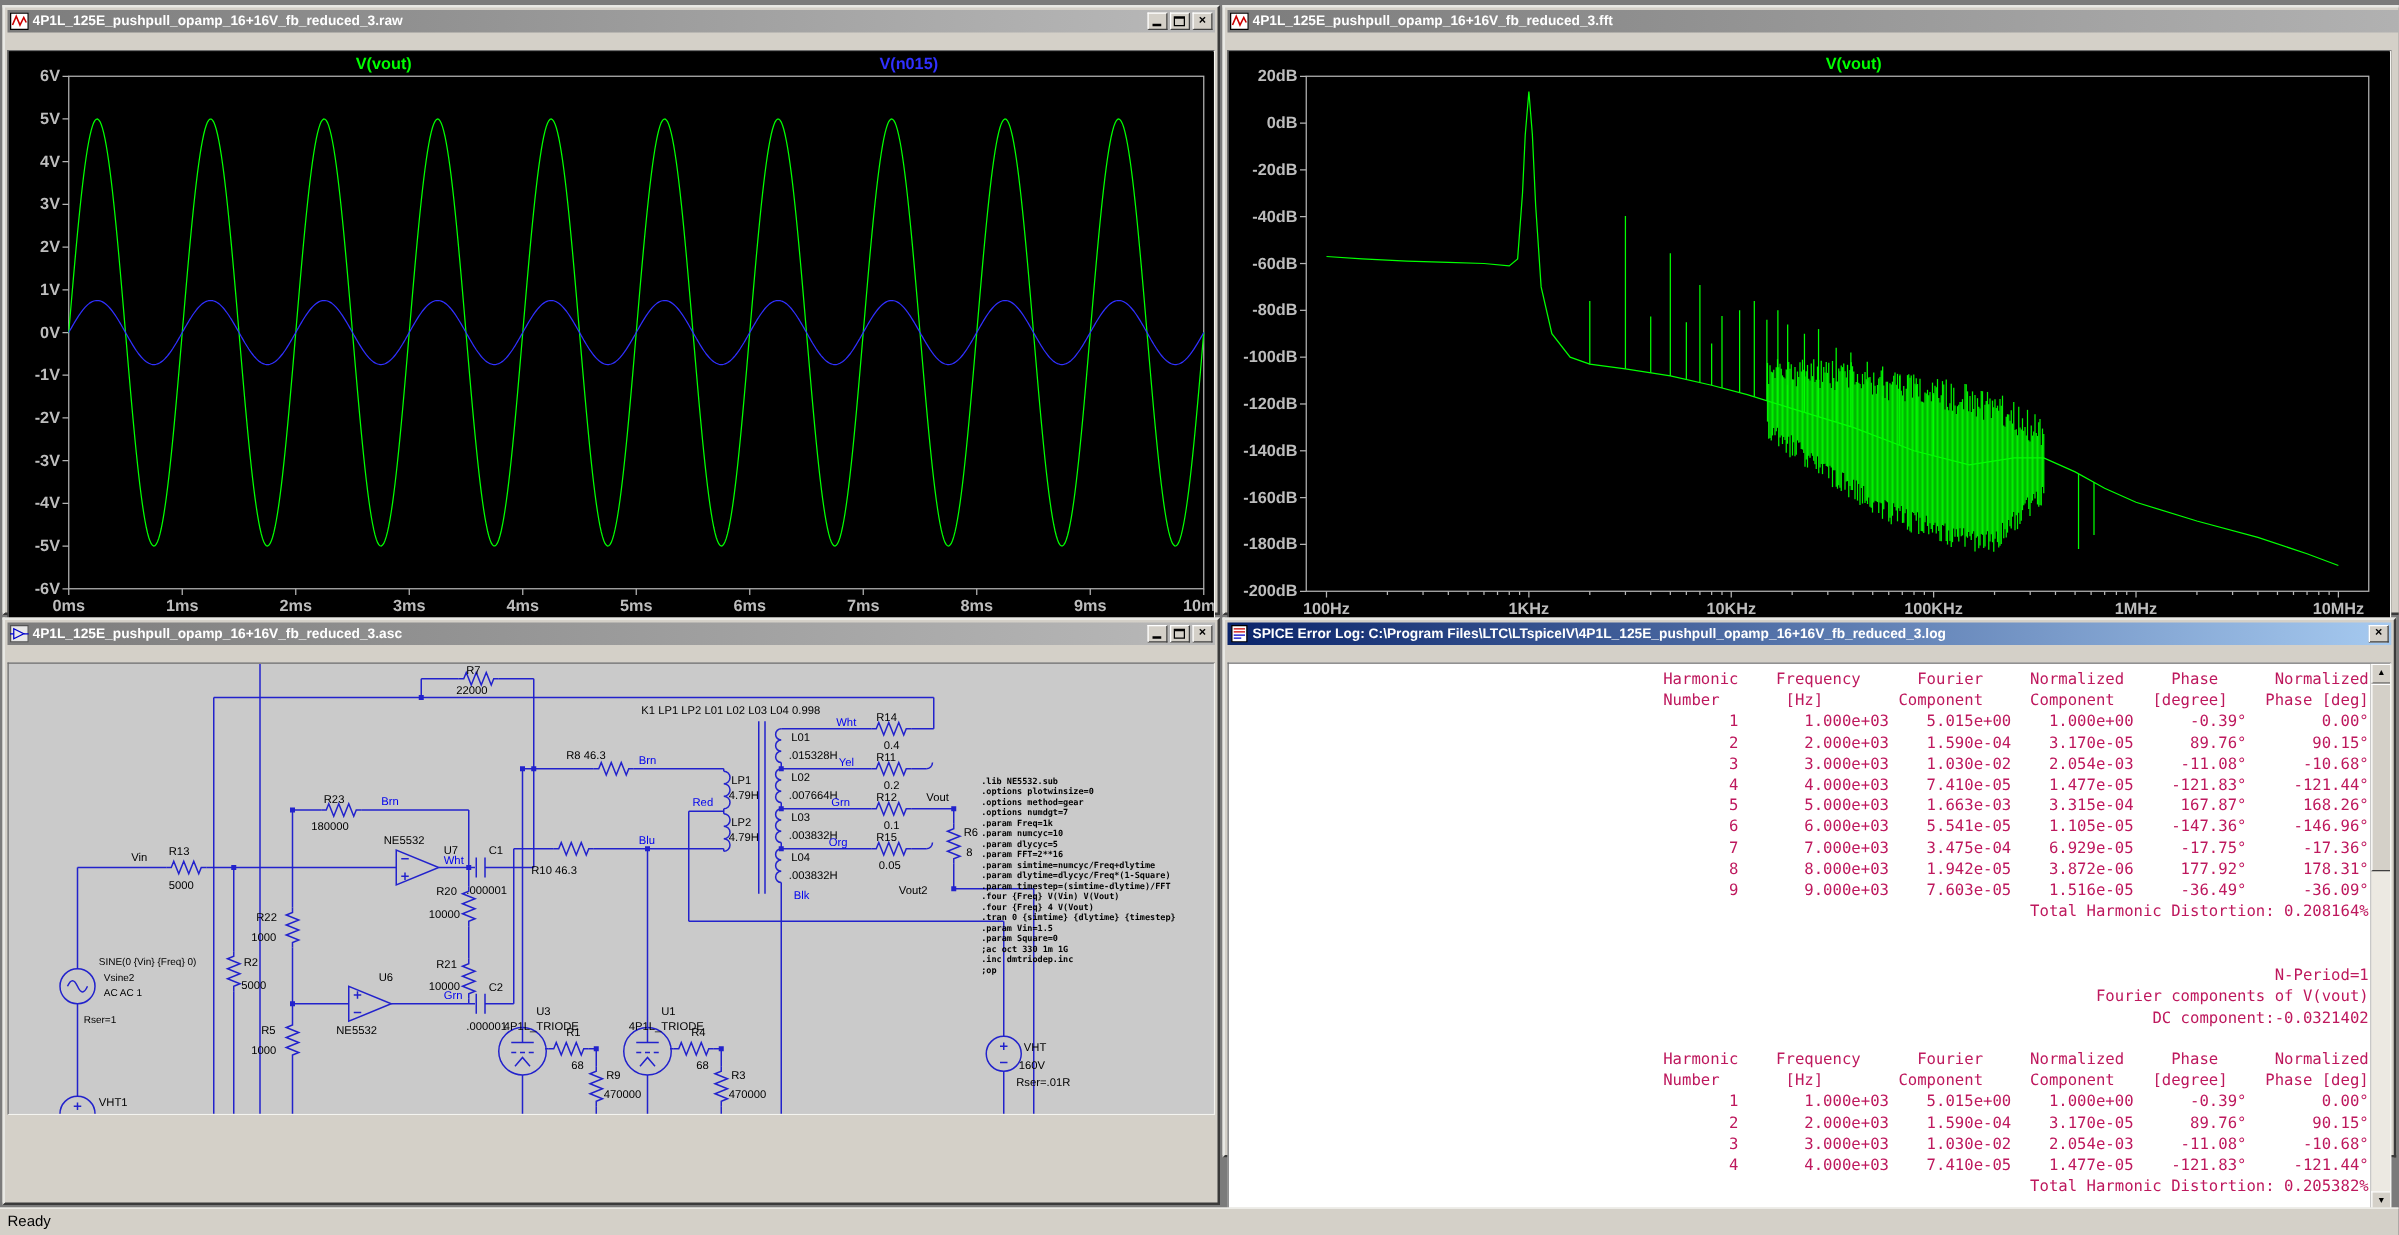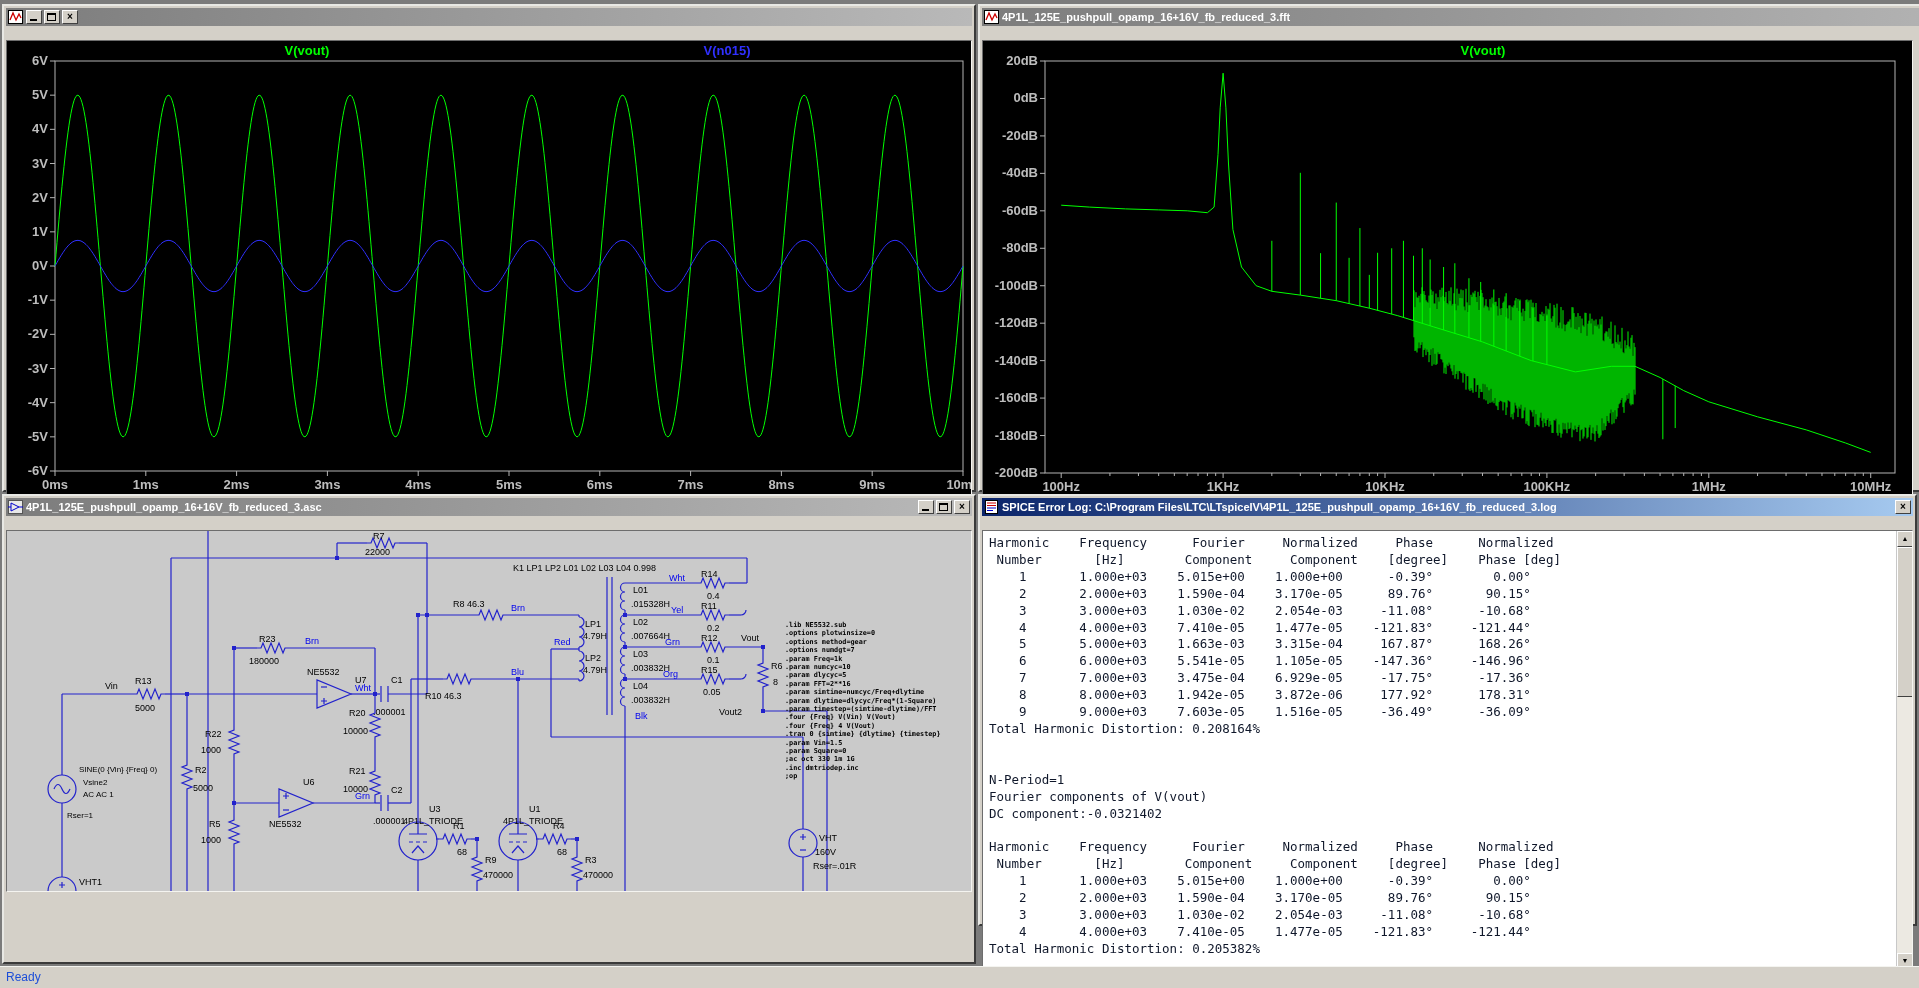--- a/index.html
+++ b/index.html
@@ -25,45 +25,46 @@
   .ticon { width:15px; height:14px; flex:none; }
 
   .content { position:relative; margin-top:14px; border:1px solid;
              border-color:#6d6d6d #f4f4f0 #f4f4f0 #6d6d6d; overflow:hidden; }
   .plot-content { background:#000; }
   .schem-content { background:#cacaca; }
   .log-content { background:#fff; }
 
   #log-pre { position:absolute; left:0; top:0; width:912px; height:438px;
              font-family:"DejaVu Sans Mono",monospace; font-size:12.5px;
-             line-height:16.9px; color:#0f172a; padding:4px 0 0 6px; white-space:pre; }
+             line-height:16.9px; color:#be185d; padding:4px 0 0 6px; white-space:pre;text-align:right; }
   .vscroll { position:absolute; right:0; top:0; width:16px; height:438px;
              background:#ece9e2; border-left:1px solid #c8c8c8; }
   .sbtn { position:absolute; left:0; width:16px; height:16px; background:#d4d0c8;
           border:1px solid; border-color:#fff #404040 #404040 #fff;
           font-size:7px; text-align:center; line-height:14px; color:#000; }
   .sthumb { position:absolute; left:0; top:16px; width:16px; height:150px;
             background:#d4d0c8; border:1px solid; border-color:#fff #404040 #404040 #fff; }
 
   #statusbar { position:absolute; left:0; top:966px; width:1919px; height:22px;
                background:#d4d0c8; border-top:1px solid #f4f4f0;
-               font-size:12px; color:#1d4ed8; padding:3px 0 0 6px; }
+               font-size:12px; color:#000000; padding:3px 0 0 6px; }
   svg { display:block; }
 </style>
 </head>
 <body>
 
 <div id="app">
 
   <div class="win" id="win-raw" style="left:2px;top:4px;width:974px;height:488px">
     <div class="titlebar inactive">
       <svg class="ticon" viewBox="0 0 15 14">
         <rect x="0.5" y="0.5" width="14" height="13" fill="#fff" stroke="#000"></rect>
         <polyline points="2,10 5,3 8,10 11,4 13,8" fill="none" stroke="#cc0000" stroke-width="1.3"></polyline>
       </svg>
+      <span class="ttext">4P1L_125E_pushpull_opamp_16+16V_fb_reduced_3.raw</span>
       <span class="tbtns">
         <span class="tbtn">
             <span class="g-min"></span>
           </span>
         <span class="tbtn">
             <span class="g-max"></span>
           </span>
         <span class="tbtn">×</span>
       </span>
     </div>

